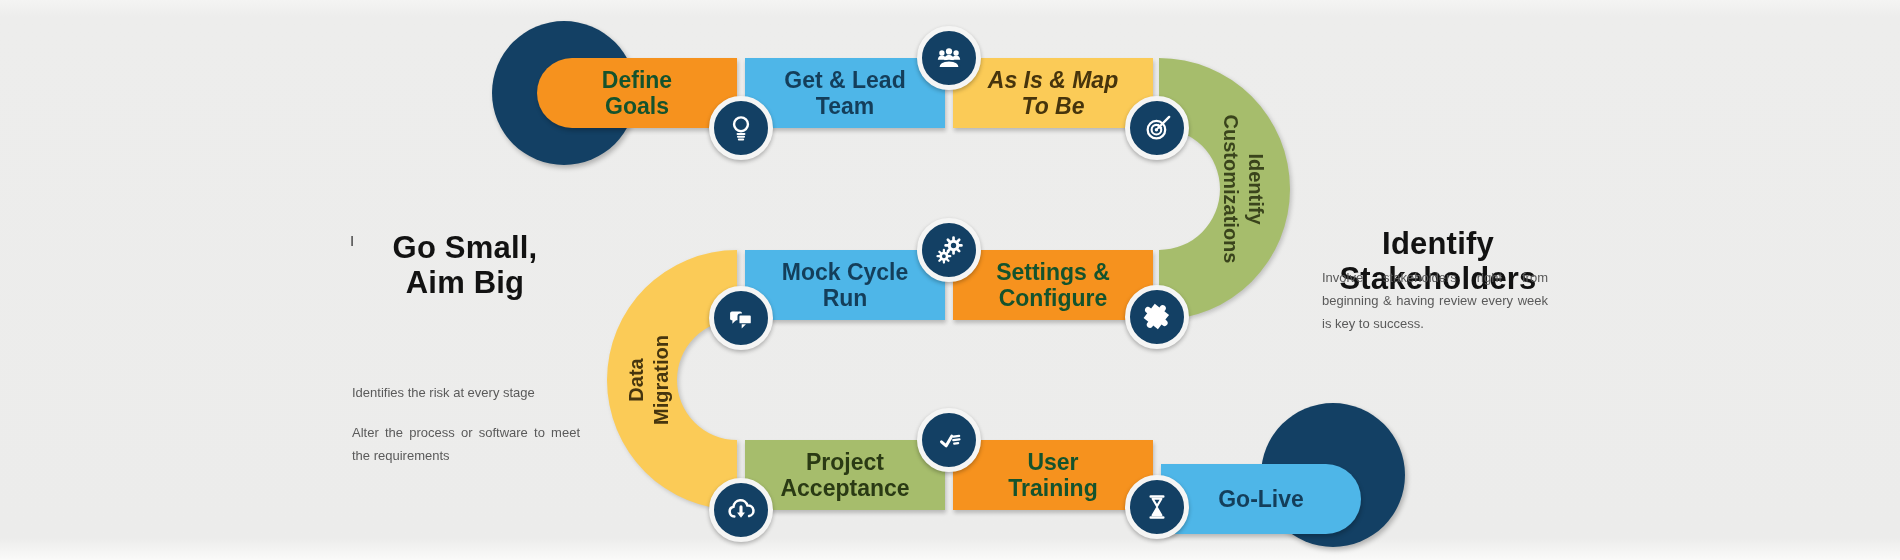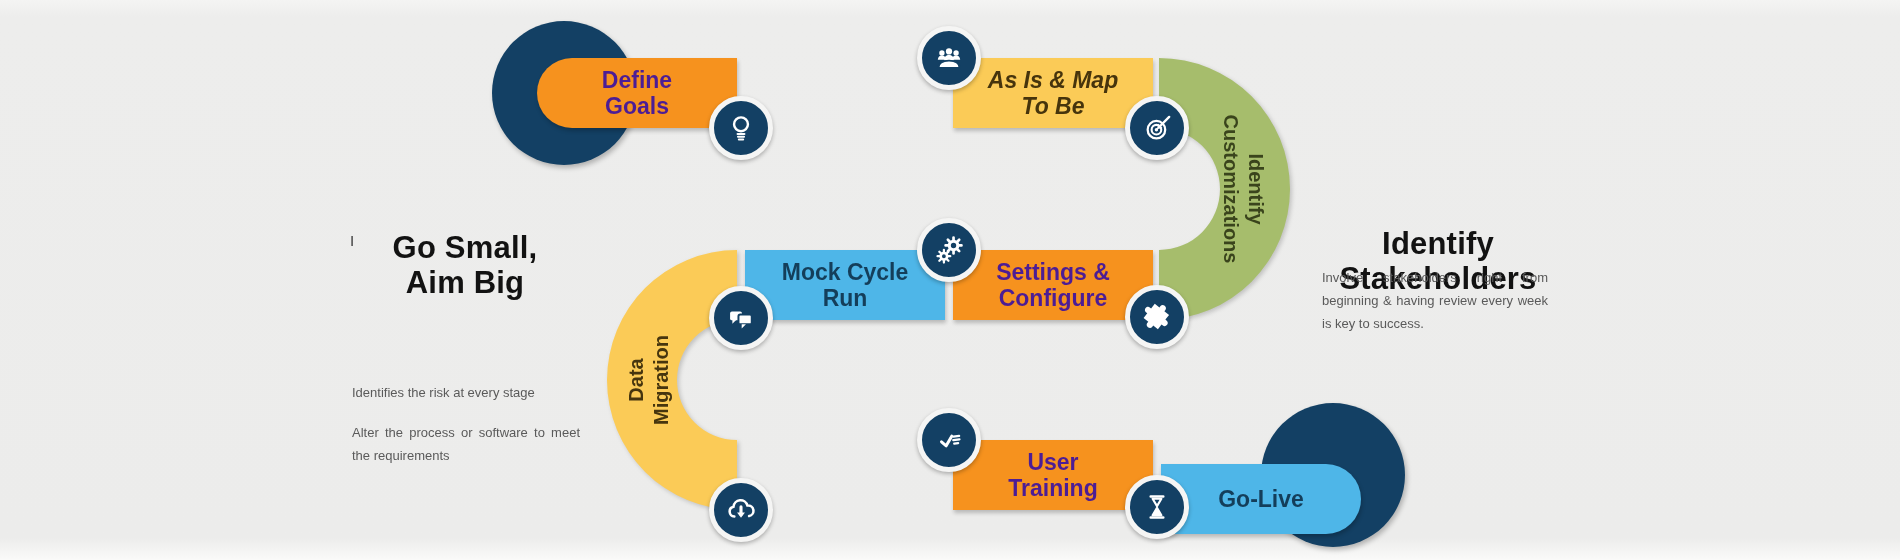--- a/index.html
+++ b/index.html
@@ -24,21 +24,21 @@
   #left-para-3{left:352px;top:421px;width:228px;}
   #right-para{left:1322px;top:266px;width:226px;}
   #stray-mark{position:absolute;left:350px;top:232px;font-size:15px;color:#3c3c3c;}
   
   .block{
     position:absolute;height:70px;width:200px;z-index:2;
     display:flex;align-items:center;justify-content:center;text-align:center;
     font-weight:bold;font-size:23px;line-height:26px;white-space:pre-line;
     box-shadow:1px 3px 4px rgba(0,0,0,.22);
   }
-  .bg-orange{background:#f6921e;color:#4c1d95;}
+  .bg-orange{background:#f6921e;color:#14532d;}
   .bg-blue{background:#4eb6e8;color:#143e5a;}
   .bg-yellow{background:#fbcb57;color:#46340c;}
   .bg-green{background:#a6bd6c;color:#2a3a14;}
   #blk-define{left:537px;top:58px;border-radius:35px 0 0 35px;}
   #blk-getlead{left:745px;top:58px;}
   #blk-asis{left:953px;top:58px;font-style:italic;}
   #blk-mock{left:745px;top:250px;}
   #blk-settings{left:953px;top:250px;}
   #blk-project{left:745px;top:440px;}
   #blk-user{left:953px;top:440px;}
@@ -104,26 +104,30 @@
 Customizations</div>
 
   <svg id="curve-left" class="curve" width="133" height="264" viewBox="0 0 133 264">
     <path d="M133,262 A130,130 0 0 1 133,2 L133,72 A60,60 0 0 0 133,192 Z" fill="#fbcb57"></path>
   </svg>
   <div id="vlabel-datamig" class="vlabel">Data
 Migration</div>
 
   <div id="blk-define" class="block bg-orange">Define
 Goals</div>
+  <div id="blk-getlead" class="block bg-blue">Get &amp; Lead
+Team</div>
   <div id="blk-asis" class="block bg-yellow">As Is &amp; Map
 To Be</div>
   <div id="blk-mock" class="block bg-blue">Mock Cycle
 Run</div>
   <div id="blk-settings" class="block bg-orange">Settings &amp;
 Configure</div>
+  <div id="blk-project" class="block bg-green">Project
+Acceptance</div>
   <div id="blk-user" class="block bg-orange">User
 Training</div>
   <div id="blk-golive" class="block bg-blue">Go-Live</div>
 
   <div id="icn-lightbulb" class="icn">
     <svg viewBox="0 0 24 24">
       <circle cx="12" cy="9.4" r="4.9" fill="none" stroke="#fff" stroke-width="1.7"></circle>
       <path d="M9.6,16.2 h4.8 M9.9,18.2 h4.2 M10.5,20.1 h3" stroke="#fff" stroke-width="1.5" stroke-linecap="round" fill="none"></path>
     </svg>
   </div>

